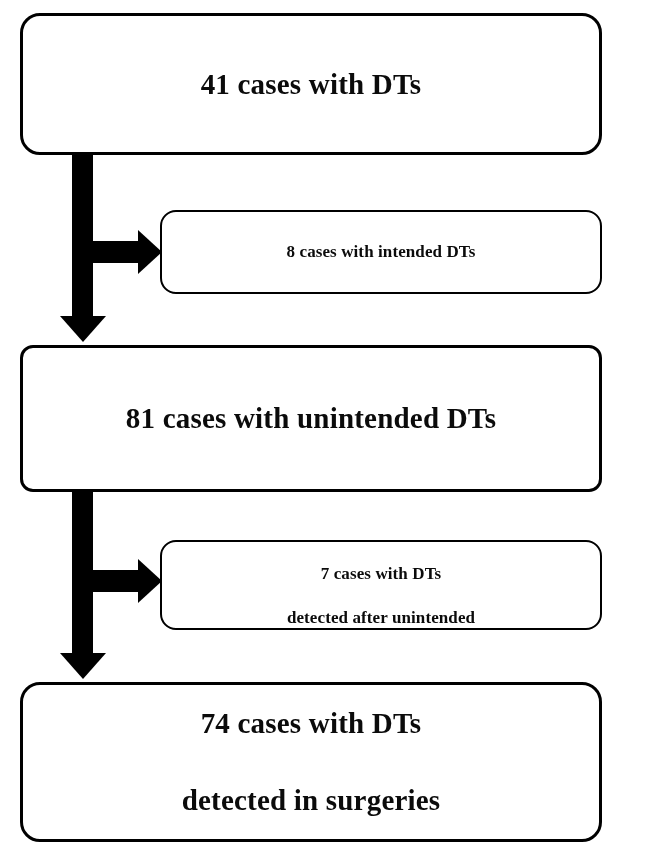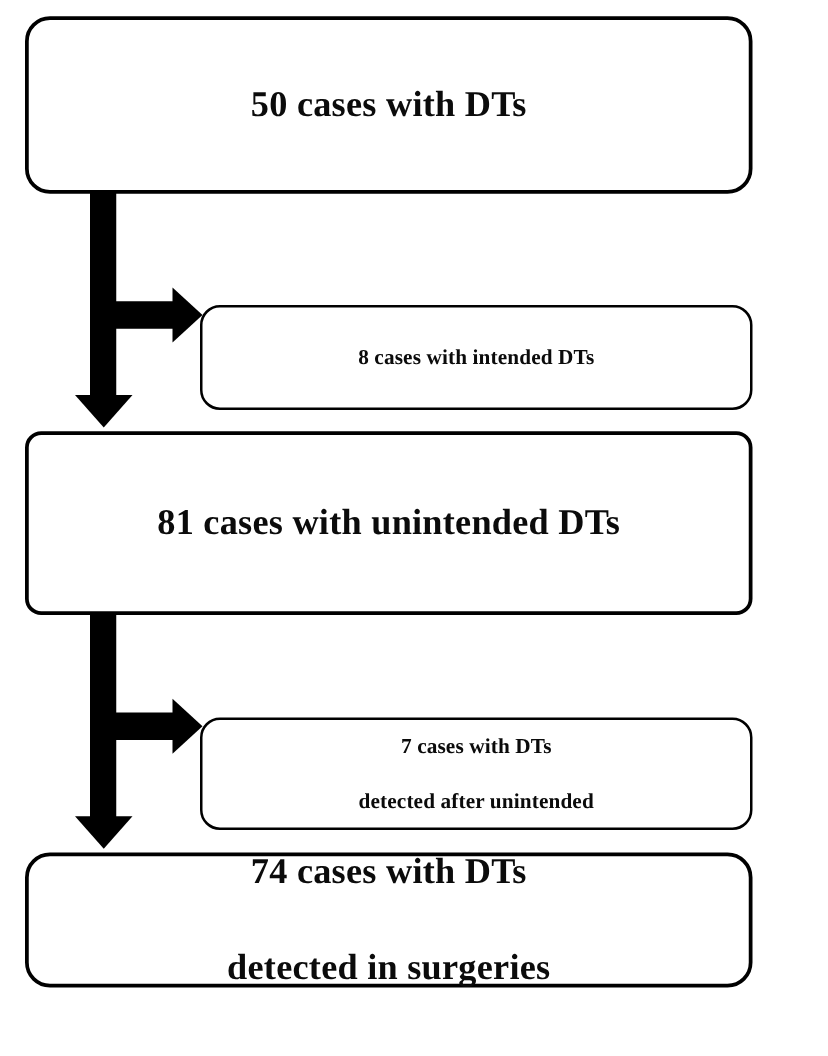--- a/index.html
+++ b/index.html
@@ -37,21 +37,20 @@
   }
   .node.primary {
     font-size: 29px;
     letter-spacing: 0.2px;
   }
   .node.secondary {
     font-size: 17px;
     border-width: 2px;
     border-radius: 16px;
     letter-spacing: 0.1px;
-    margin-top: 34px;
   }
   .node .line {
     display: block;
     white-space: nowrap;
   }
   .node.primary.two-line .line { line-height: 1.0; }
   .node.primary.two-line .line + .line { margin-top: 48px; }
   .node.secondary.two-line .line + .line { margin-top: 24px; }
 
   
@@ -109,34 +108,34 @@
     <div class="arrow-stem" style="left:72px; top:489px; width:21px; height:165px;"></div>
 
     <div class="arrow-head-down" style="left:60px; top:653px;"></div>
 
     <div class="arrow-branch-stem" style="left:88px; top:570px; width:52px; height:22px;"></div>
 
     <div class="arrow-head-right" style="left:138px; top:559px;"></div>
   </div>
 
   <div class="node primary" style="left:20px; top:13px; width:582px; height:142px;">
-    <span class="line">50 cases with DTs</span>
+    <span class="line">41 cases with DTs</span>
   </div>
 
   <div class="node secondary" style="left:160px; top:210px; width:442px; height:84px;">
     <span class="line">8 cases with intended DTs</span>
   </div>
 
   <div class="node primary" style="left:20px; top:345px; width:582px; height:147px;border-radius:13px;">
     <span class="line">81 cases with unintended DTs</span>
   </div>
 
-  <div class="node secondary two-line" style="left:160px; top:540px; width:442px; height:90px;">
+  <div class="node secondary two-line" style="left:160px; top:540px; width:442px; height:90px;justify-content:flex-end;">
     <span class="line">7 cases with DTs</span>
     <span class="line">detected after unintended</span>
   </div>
 
-  <div class="node primary two-line" style="left:20px; top:682px; width:582px; height:108px;">
+  <div class="node primary two-line" style="left:20px; top:682px; width:582px; height:160px;">
     <span class="line">74 cases with DTs</span>
     <span class="line">detected in surgeries</span>
   </div>
 
 </div>
 
 </body></html>

